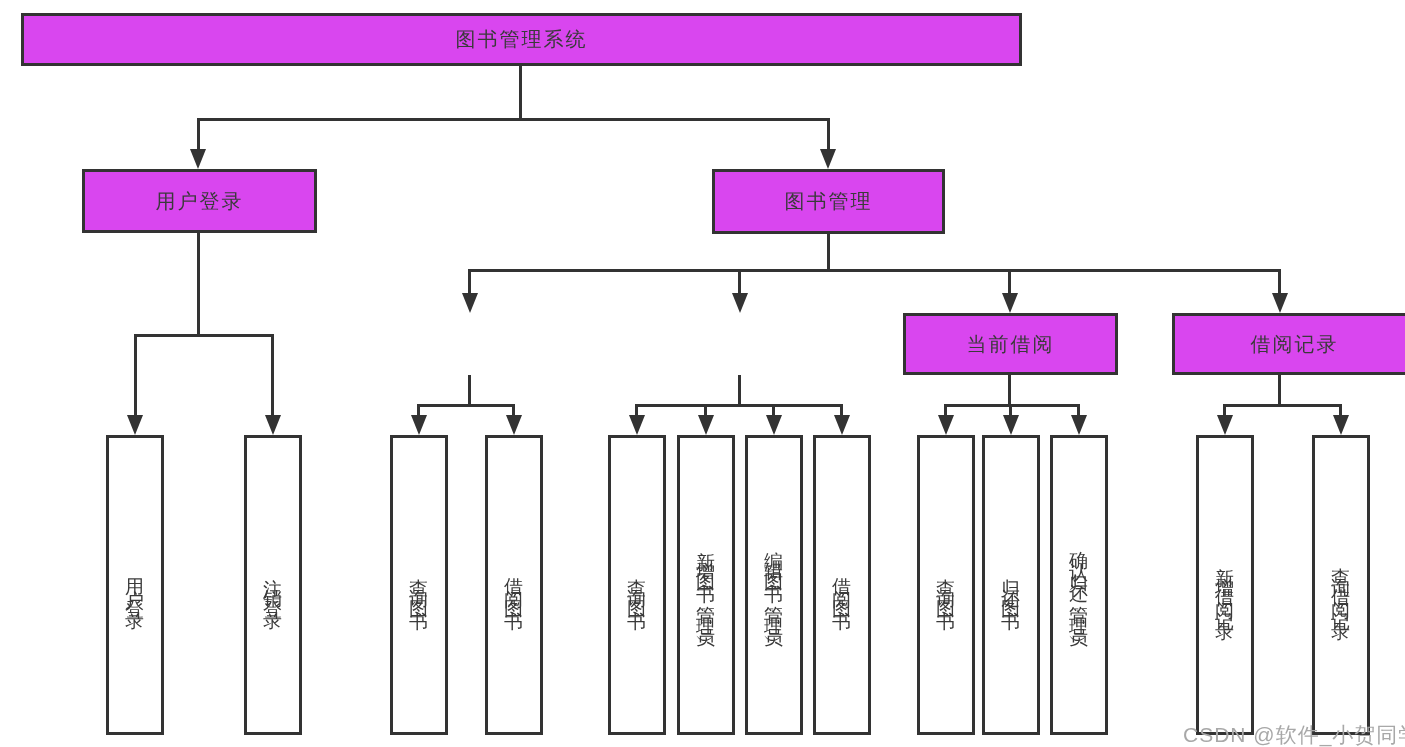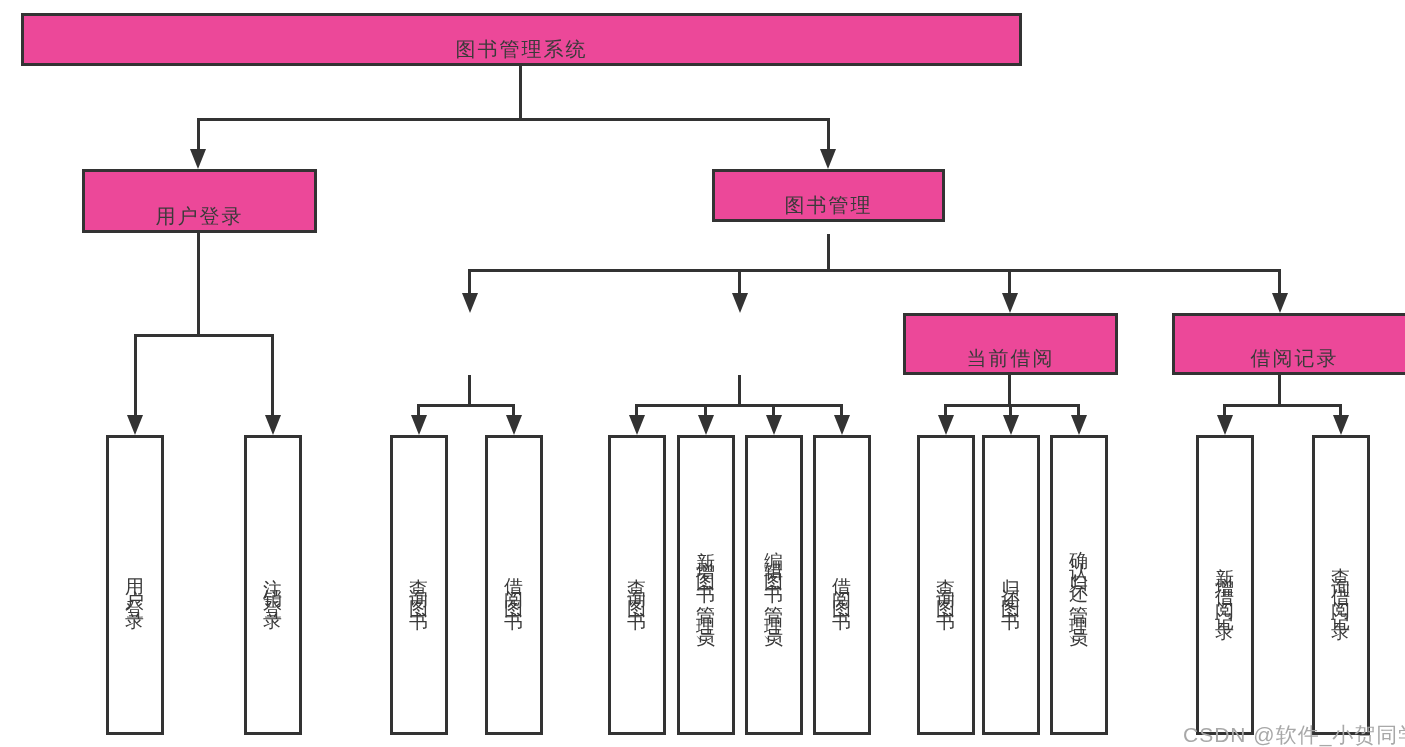--- a/index.html
+++ b/index.html
@@ -7,22 +7,22 @@
     position: relative;
     width: 1405px; height: 747px;
     background: #ffffff;
     font-family: "Liberation Sans", "DejaVu Sans", sans-serif;
     overflow: hidden;
   }
   .box {
     position: absolute;
     box-sizing: border-box;
     border: 3px solid #333333;
-    background: #ec4899;
-    display: flex; align-items: flex-end; justify-content: center;
+    background: #d946ef;
+    display: flex; align-items: center; justify-content: center;
     color: #3a3a3a;
     font-size: 20px;
     letter-spacing: 2px;
   }
   .leaf {
     position: absolute;
     box-sizing: border-box;
     width: 58px; height: 300px;
     top: 435px;
     border: 3px solid #333333;
@@ -63,21 +63,21 @@
 <div id="stage">
 
   <div class="box" style="left:21px; top:13px; width:1001px; height:53px;">
     <span>图书管理系统</span>
   </div>
 
   <div class="box" style="left:82px; top:169px; width:235px; height:64px;">
     <span>用户登录</span>
   </div>
 
-  <div class="box" style="left:712px; top:169px; width:233px; height:53px;">
+  <div class="box" style="left:712px; top:169px; width:233px; height:65px;">
     <span>图书管理</span>
   </div>
 
 
 
   <div class="box" style="left:903px; top:313px; width:215px; height:62px;">
     <span>当前借阅</span>
   </div>
 
   <div class="box" style="left:1172px; top:313px; width:245px; height:62px;">

